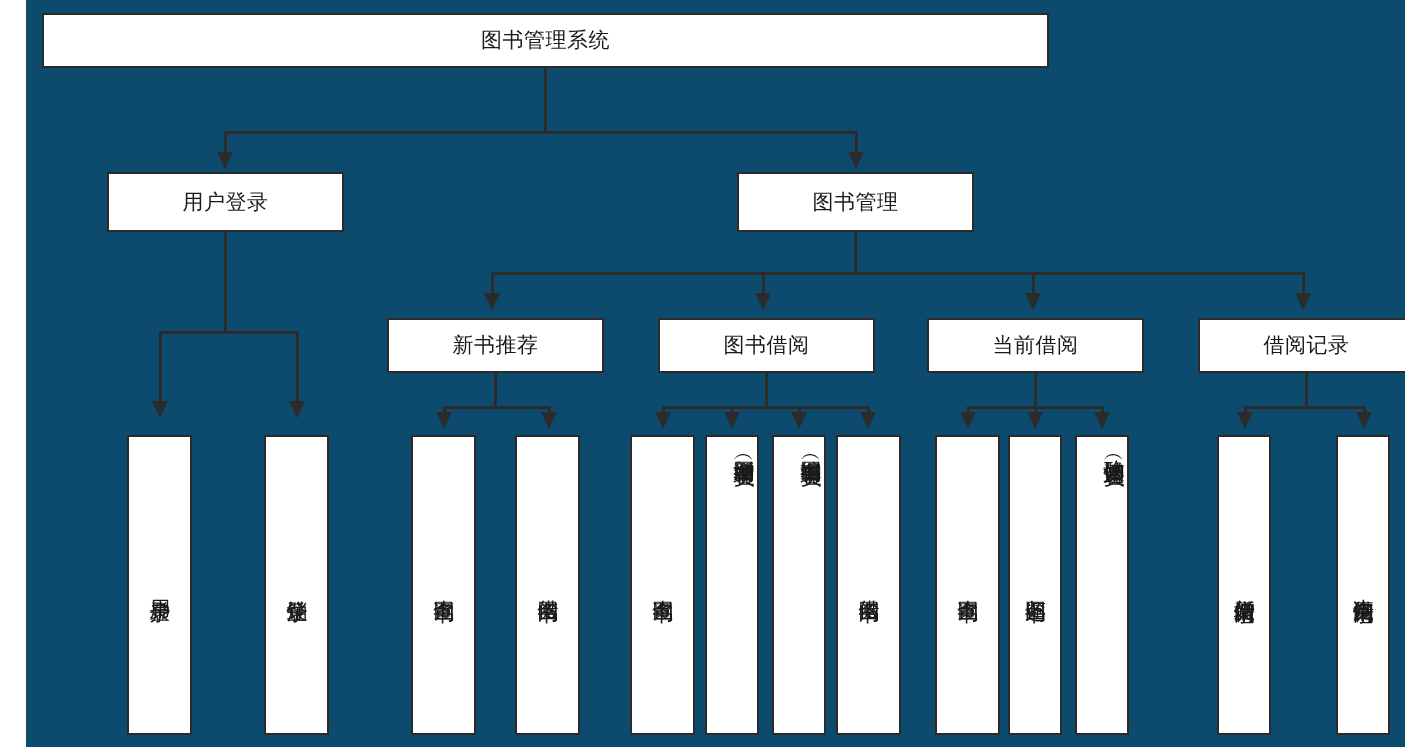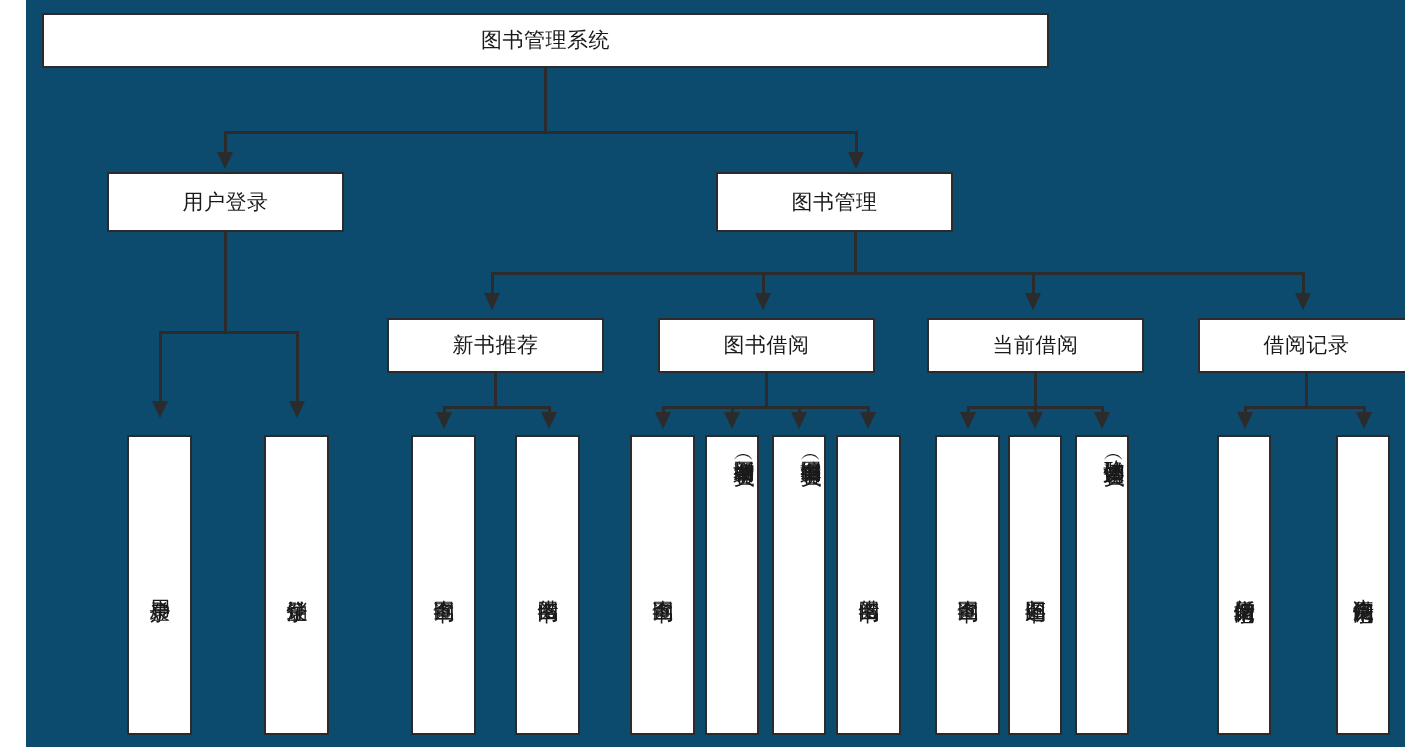--- a/index.html
+++ b/index.html
@@ -82,21 +82,21 @@
   <div class="edge v" style="left:518px; top:68px; width:3px; height:63px;"></div>
 
   <div class="edge h" style="left:198px; top:131px; width:634px; height:3px;"></div>
 
   <div class="edge v" style="left:198px; top:131px; width:3px; height:24px;"></div>
   <div class="arrow" style="left:191px; top:152px;"></div>
   <div class="edge v" style="left:829px; top:131px; width:3px; height:24px;"></div>
   <div class="arrow" style="left:822px; top:152px;"></div>
 
   <div class="node horiz" style="left:81px; top:172px; width:237px; height:60px;">用户登录</div>
-  <div class="node horiz" style="left:690px; top:172px; width:237px; height:60px;">图书管理</div>
+  <div class="node horiz" style="left:711px; top:172px; width:237px; height:60px;">图书管理</div>
 
   <div class="edge v" style="left:198px; top:232px; width:3px; height:102px;"></div>
   <div class="edge h" style="left:133px; top:331px; width:140px; height:3px;"></div>
   <div class="edge v" style="left:133px; top:331px; width:3px; height:73px;"></div>
   <div class="arrow" style="left:126px; top:401px;"></div>
   <div class="edge v" style="left:270px; top:331px; width:3px; height:73px;"></div>
   <div class="arrow" style="left:263px; top:401px;"></div>
 
   <div class="edge v" style="left:828px; top:232px; width:3px; height:42px;"></div>
   <div class="edge h" style="left:465px; top:272px; width:814px; height:3px;"></div>

